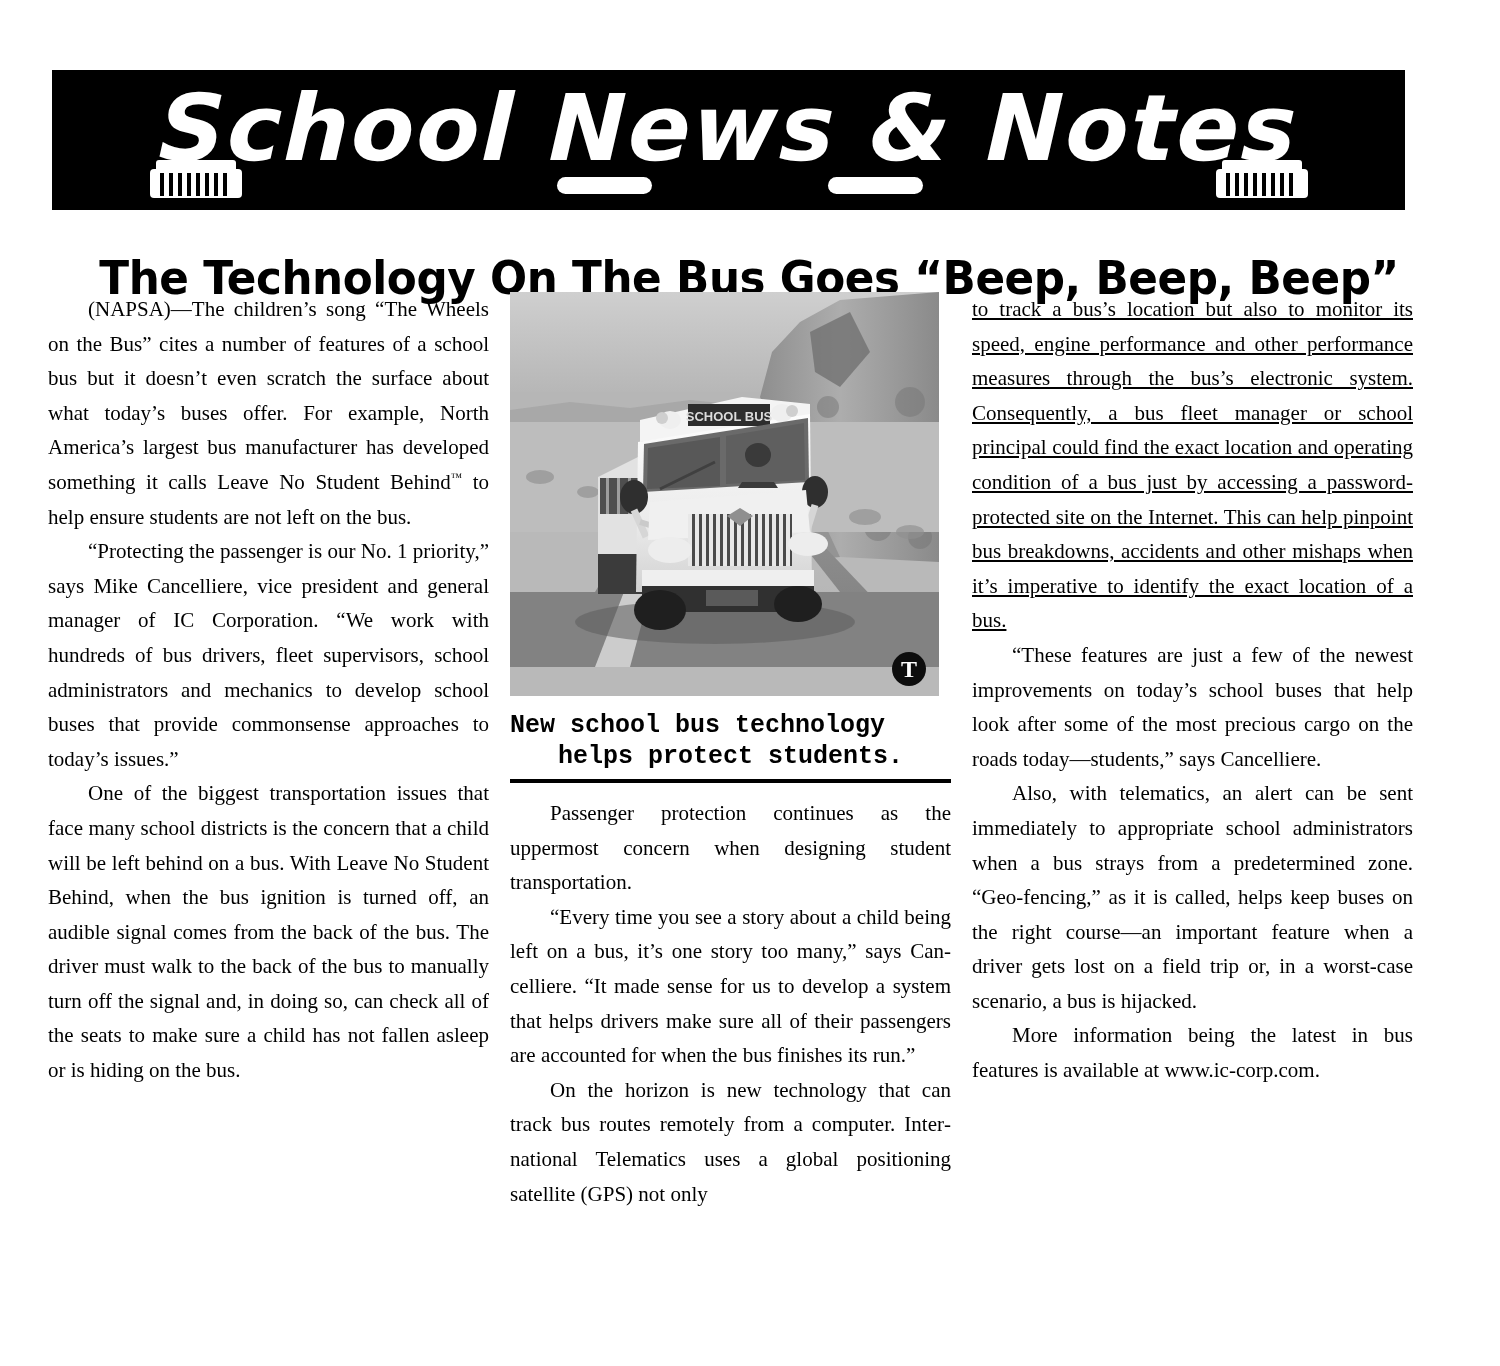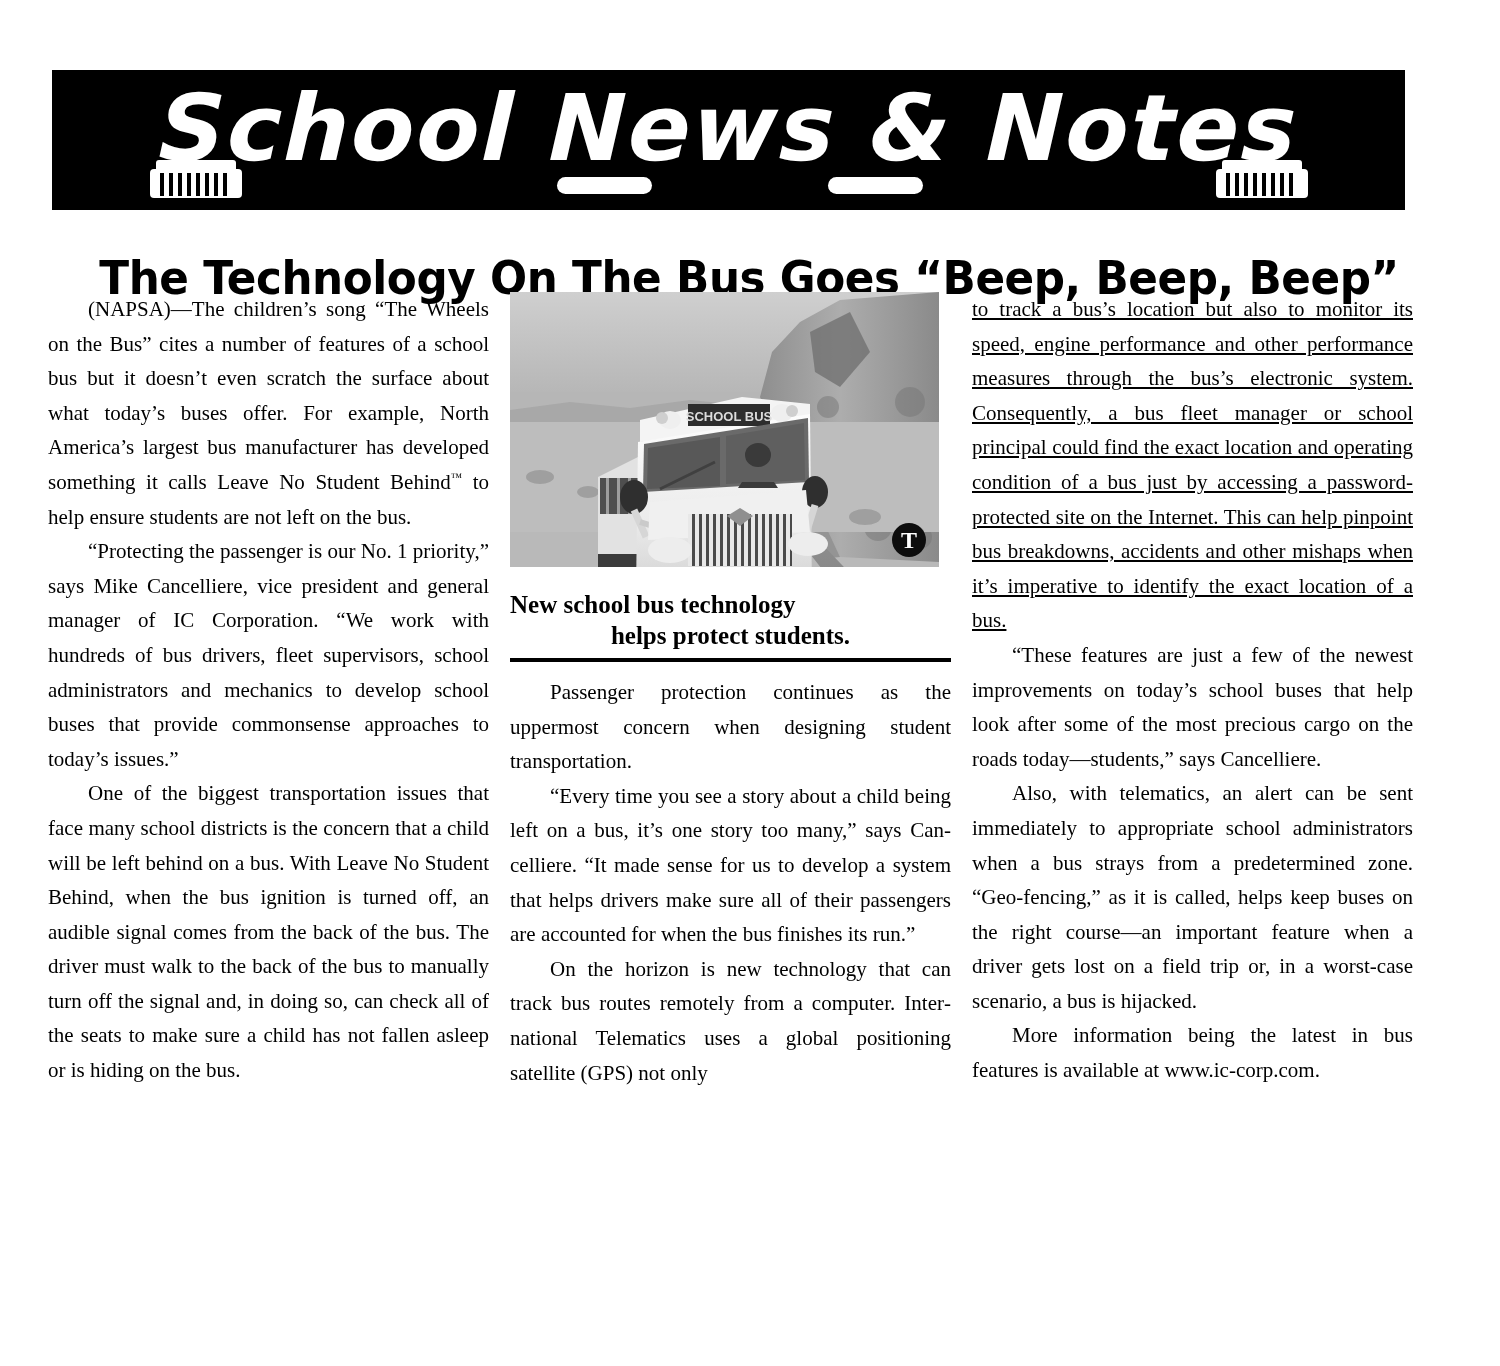--- a/index.html
+++ b/index.html
@@ -151,22 +151,22 @@
   sup.tm {
     font-size: 0.55em;
     vertical-align: super;
     line-height: 0;
   }
 
   
   .photo-wrap {
     position: relative;
     width: 429px;
-    height: 275px;
-    margin: 0 0 22px 0;
+    height: 404px;
+    margin: 0 0 14px 0;
     overflow: hidden;
     background: #b9b9b9;
   }
   .photo-wrap svg { display: block; }
   .photo-logo {
     position: absolute;
     right: 13px;
     bottom: 10px;
     width: 34px;
     height: 34px;
@@ -174,21 +174,21 @@
     background: #0d0d0d;
     color: #ffffff;
     font-family: "Liberation Serif", serif;
     font-weight: bold;
     font-size: 24px;
     line-height: 34px;
     text-align: center;
   }
 
   .caption {
-    font-family: Liberation Serif, serif;
+    font-family: Liberation Mono, monospace;
     font-weight: bold;
     font-size: 25px;
     line-height: 31px;
     text-align: justify;
     text-justify: inter-word;
     margin: 0;
   }
   .caption .last { text-align: center; }
   .caption-rule {
     border: 0;

